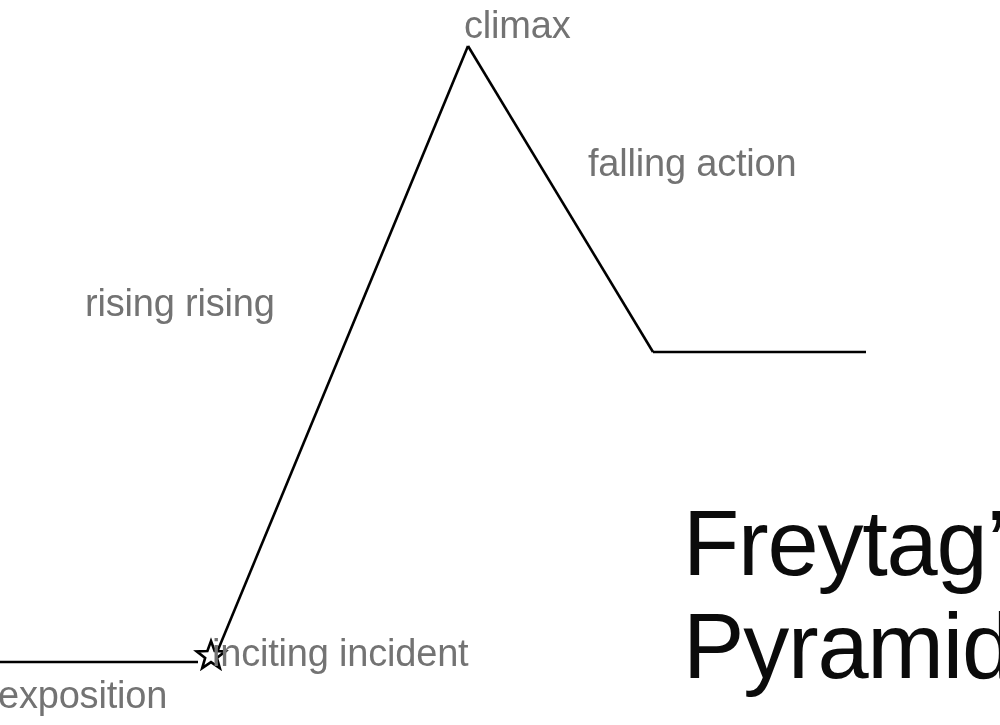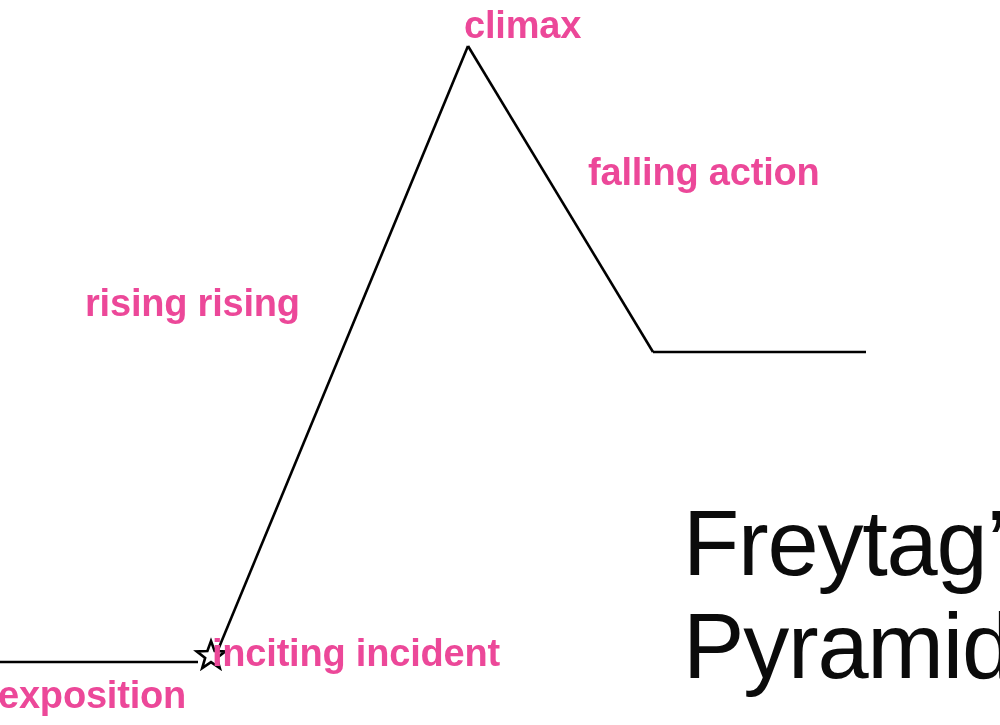--- a/index.html
+++ b/index.html
@@ -35,25 +35,25 @@
     stroke-linecap: butt;
   }
   .star-marker {
     fill: #ffffff;
     stroke: #000000;
     stroke-width: 2.6;
     stroke-linejoin: miter;
   }
   .label {
     position: absolute;
-    color: #ec4899;
+    color: #737373;
     white-space: nowrap;
     line-height: 1.0;
     font-family: "Liberation Sans", sans-serif;
-    font-weight: 700;
+    font-weight: 400;
   }
   .stage-label {
     font-size: 38px;
     letter-spacing: -0.2px;
   }
   #label-climax      { left: 464px; top: 6px;   }
   #label-falling     { left: 588px; top: 153px; }
   #label-rising      { left: 85px;  top: 284px; }
   #label-resolution  { left: 676px; top: 361px; }
   #label-inciting    { left: 226px; top: 634px; }
@@ -89,21 +89,21 @@
 
     <path id="seg-falling" class="plot-line" d="M 468 46 L 653 352"></path>
 
     <path id="seg-resolution" class="plot-line" d="M 653 352 L 866 352"></path>
 
     <polygon id="star-marker" class="star-marker" points="211.00,641.00 214.61,651.02 225.27,651.36 216.85,657.90 219.82,668.14 211.00,662.15 202.18,668.14 205.15,657.90 196.73,651.36 207.39,651.02"></polygon>
   </svg>
 
   <span class="label stage-label" id="label-climax" style="left: 464px; top: 6px;">climax</span>
 
-  <span class="label stage-label" id="label-falling" style="left: 588px; top: 153px;">falling action</span>
+  <span class="label stage-label" id="label-falling" style="left: 588px; top: 144px;">falling action</span>
 
   <span class="label stage-label" id="label-rising" style="left: 85px; top: 284px;">rising rising</span>
 
 
   <span class="label stage-label" id="label-inciting" style="left: 212px; top: 634px;">inciting incident</span>
 
   <span class="label stage-label" id="label-exposition" style="left: -2px; top: 676px;">exposition</span>
 
   <div id="title-block">
     <span class="title-line">Freytag’s</span>

